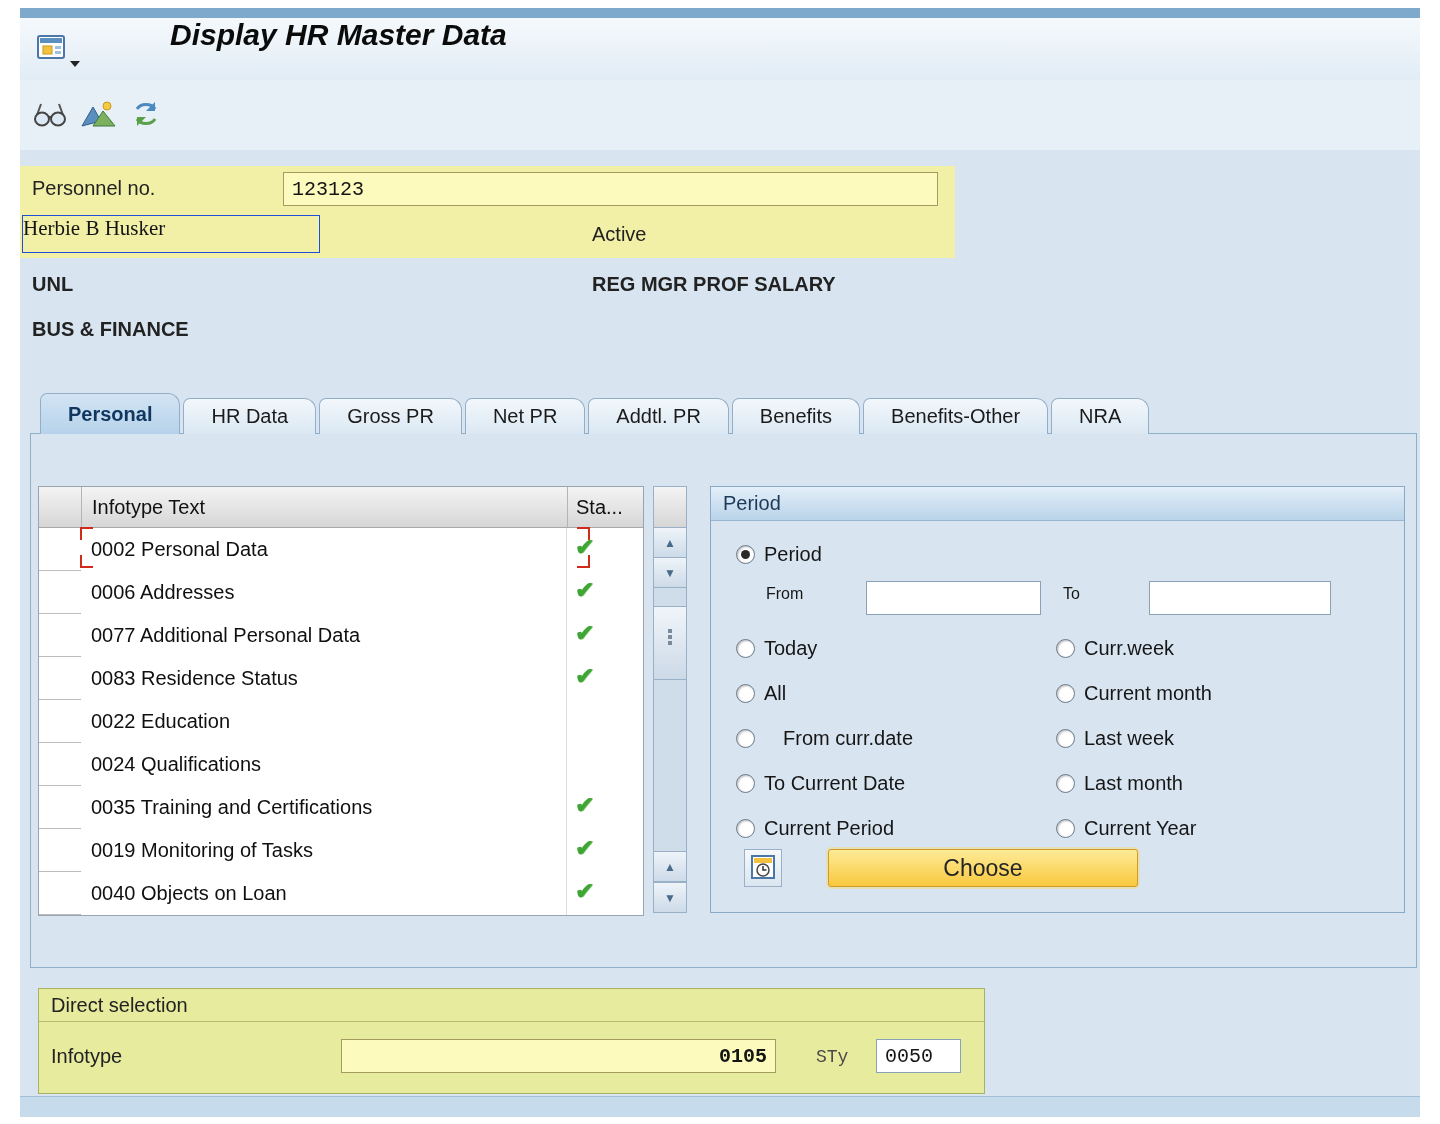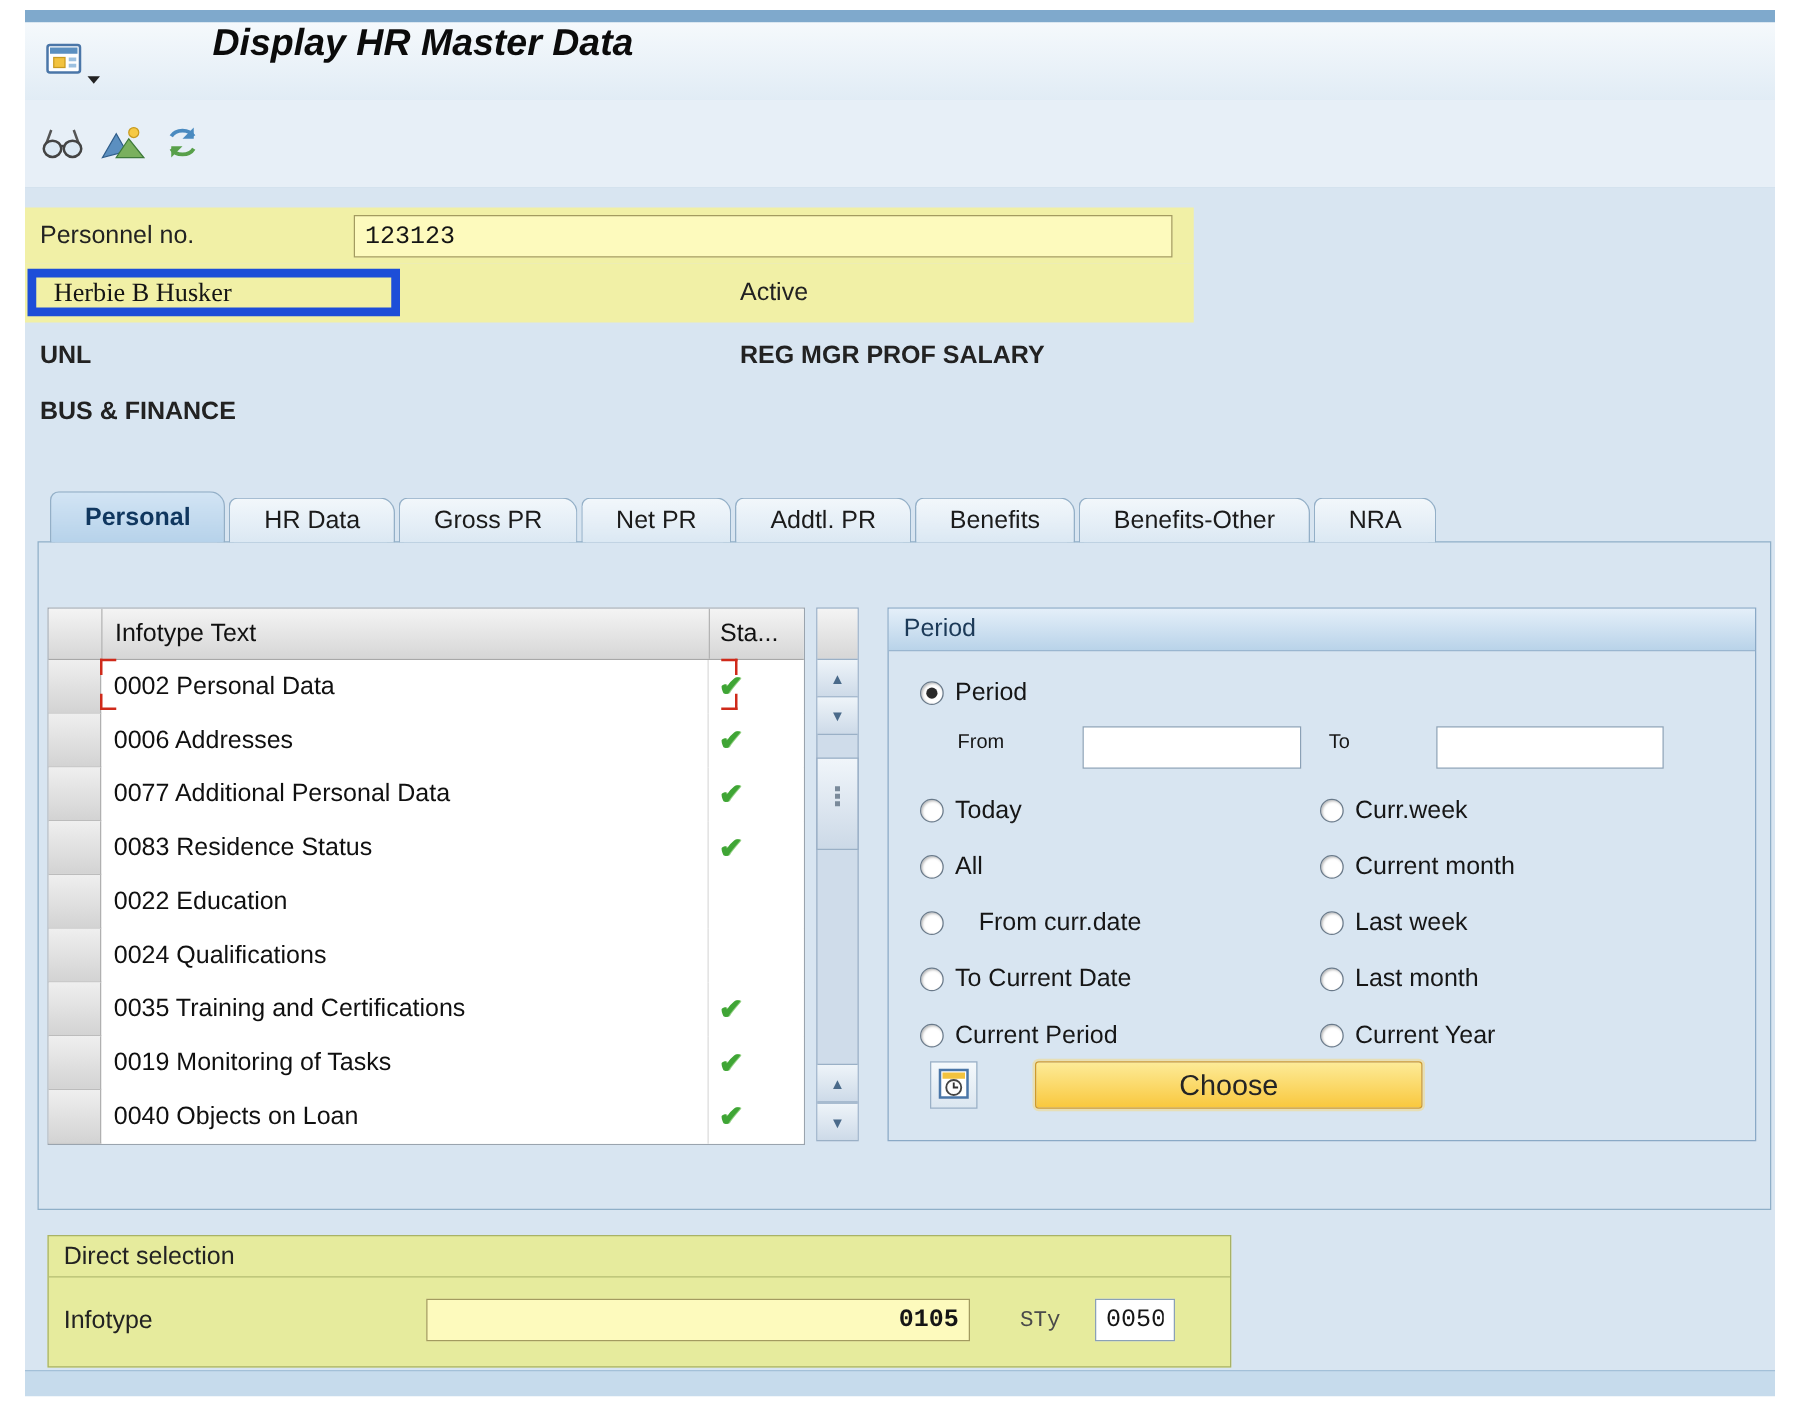--- a/index.html
+++ b/index.html
@@ -23,39 +23,39 @@
   .content{left:0;top:142px;width:1400px;height:966px;background:#d8e5f1;}
 
   
   .hlband{background:#f1f0a6;}
   .lbl{font-size:20px;color:#222;}
   .bold{font-weight:700;}
   .field{box-sizing:border-box;height:34px;border:1px solid #a39b60;background:#fdfabd;
          font:20px "Liberation Mono","DejaVu Sans Mono",monospace;padding:0 8px;color:#151515;}
   .field.white{background:#ffffff;border-color:#8ba1b6;}
   .field.right{text-align:right;}
-  .namebox{box-sizing:border-box;border:7px solid #1d4ed8;padding:0 14px;line-height:36px;
+  .namebox{box-sizing:border-box;border:1px solid #1d4ed8;padding:0 0;line-height:36px;
            font:21px "Liberation Serif",serif;color:#141414;}
 
   
   .tabs{left:20px;top:385px;height:41px;display:flex;align-items:flex-end;gap:3px;z-index:4;}
   .tab{box-sizing:border-box;height:36px;line-height:34px;padding:0 27px;font-size:20px;color:#1b1b1b;
        background:linear-gradient(#f2f7fb,#dbe8f3);border:1px solid #93afc7;border-bottom:none;
        border-radius:7px 12px 0 0;cursor:pointer;white-space:nowrap;}
   .tab.active{height:41px;line-height:40px;background:linear-gradient(#d2e4f4,#b6d2ea);
               color:#10375f;font-weight:700;}
   .tabbody{left:10px;top:425px;width:1385px;height:533px;border:1px solid #8fafc8;background:#d8e5f1;z-index:1;}
 
   
   .itable{left:18px;top:478px;width:604px;border:1px solid #9aa4ae;background:#fff;box-sizing:content-box;z-index:2;}
   .thead{display:flex;height:40px;background:linear-gradient(#f4f4f4,#d6d6d6);border-bottom:1px solid #a8a8a8;}
   .hsel{width:42px;border-right:1px solid #b4b4b4;}
   .htext{width:486px;box-sizing:border-box;padding-left:10px;line-height:40px;font-size:20px;border-right:1px solid #b4b4b4;color:#111;}
   .hstat{flex:1;padding-left:8px;line-height:40px;font-size:20px;color:#111;}
-  .trow{display:flex;height:43px;background:#fff;}
+  .trow{display:flex;height:43px;background:#fff;align-items:flex-end;}
   .selc{width:42px;box-sizing:border-box;background:linear-gradient(#efefef,#d3d3d3);
         border-right:1px solid #b0b0b0;border-bottom:1px solid #bcbcbc;cursor:pointer;}
   .ttext{width:486px;box-sizing:border-box;padding-left:10px;line-height:43px;font-size:20px;color:#101010;
          border-right:1px solid #dcdcdc;white-space:nowrap;overflow:hidden;cursor:default;}
   .tstat{flex:1;line-height:43px;padding-left:8px;}
   .check{color:#3fa535;font-size:23px;font-weight:bold;text-shadow:1px 0 0 #8fce7f;}
 
   
   .focus{left:60px;top:519px;width:510px;height:41px;pointer-events:none;z-index:3;}
   .focus i{position:absolute;width:11px;height:11px;border:0 solid #cf2a1a;}
@@ -314,19 +314,19 @@
         </svg>
       </button>
       <button class="choose" style="left:75px;top:362px;width:310px;">Choose</button>
     </div>
 
     <div class="abs dsel">
       <div class="dhead">Direct selection</div>
       <span class="abs lbl" style="left:12px;top:50px;line-height:34px;">Infotype</span>
       <input class="field right" style="position: absolute; left: 302px; top: 50px; width: 435px; font-weight: bold;" value="0105">
       <span class="stylabel" style="left:777px;top:58px;">STy</span>
-      <input class="field white" style="position: absolute; left: 837px; top: 50px; width: 64px; font-family: Liberation Mono, monospace;" value="0050">
+      <input class="field white" style="position: absolute; left: 837px; top: 50px; width: 85px; font-family: Liberation Mono, monospace;" value="0050">
     </div>
 
     <div class="abs footer"></div>
 
   </div>
 </div>
 
 </body></html>

